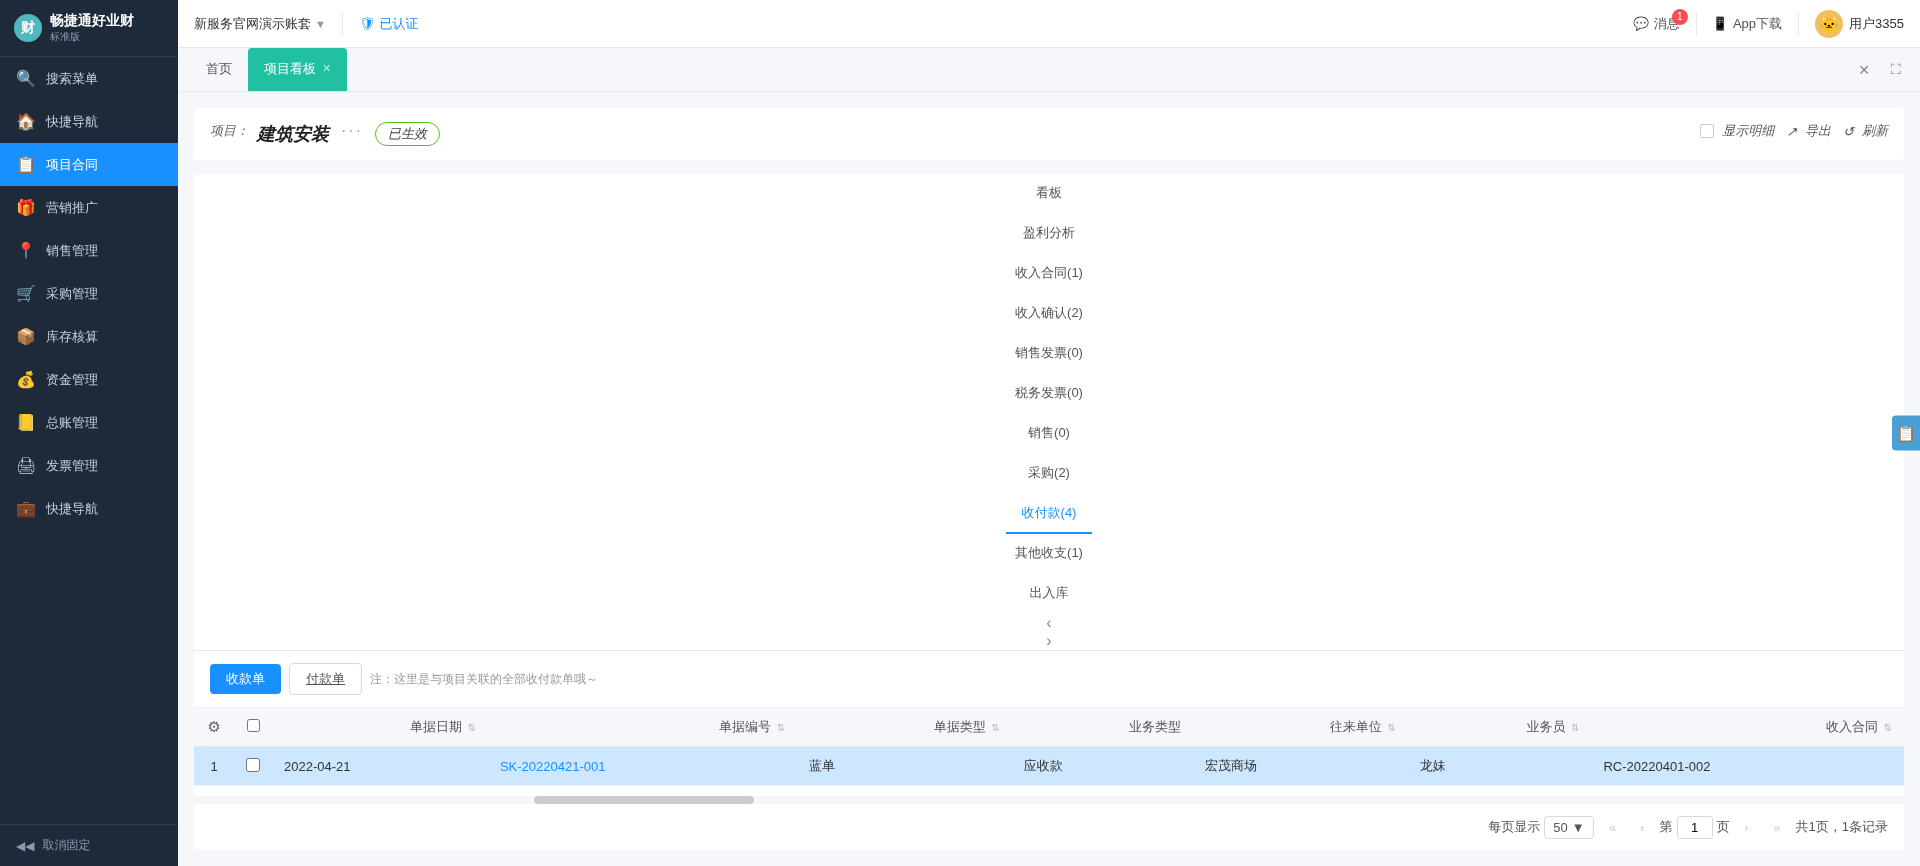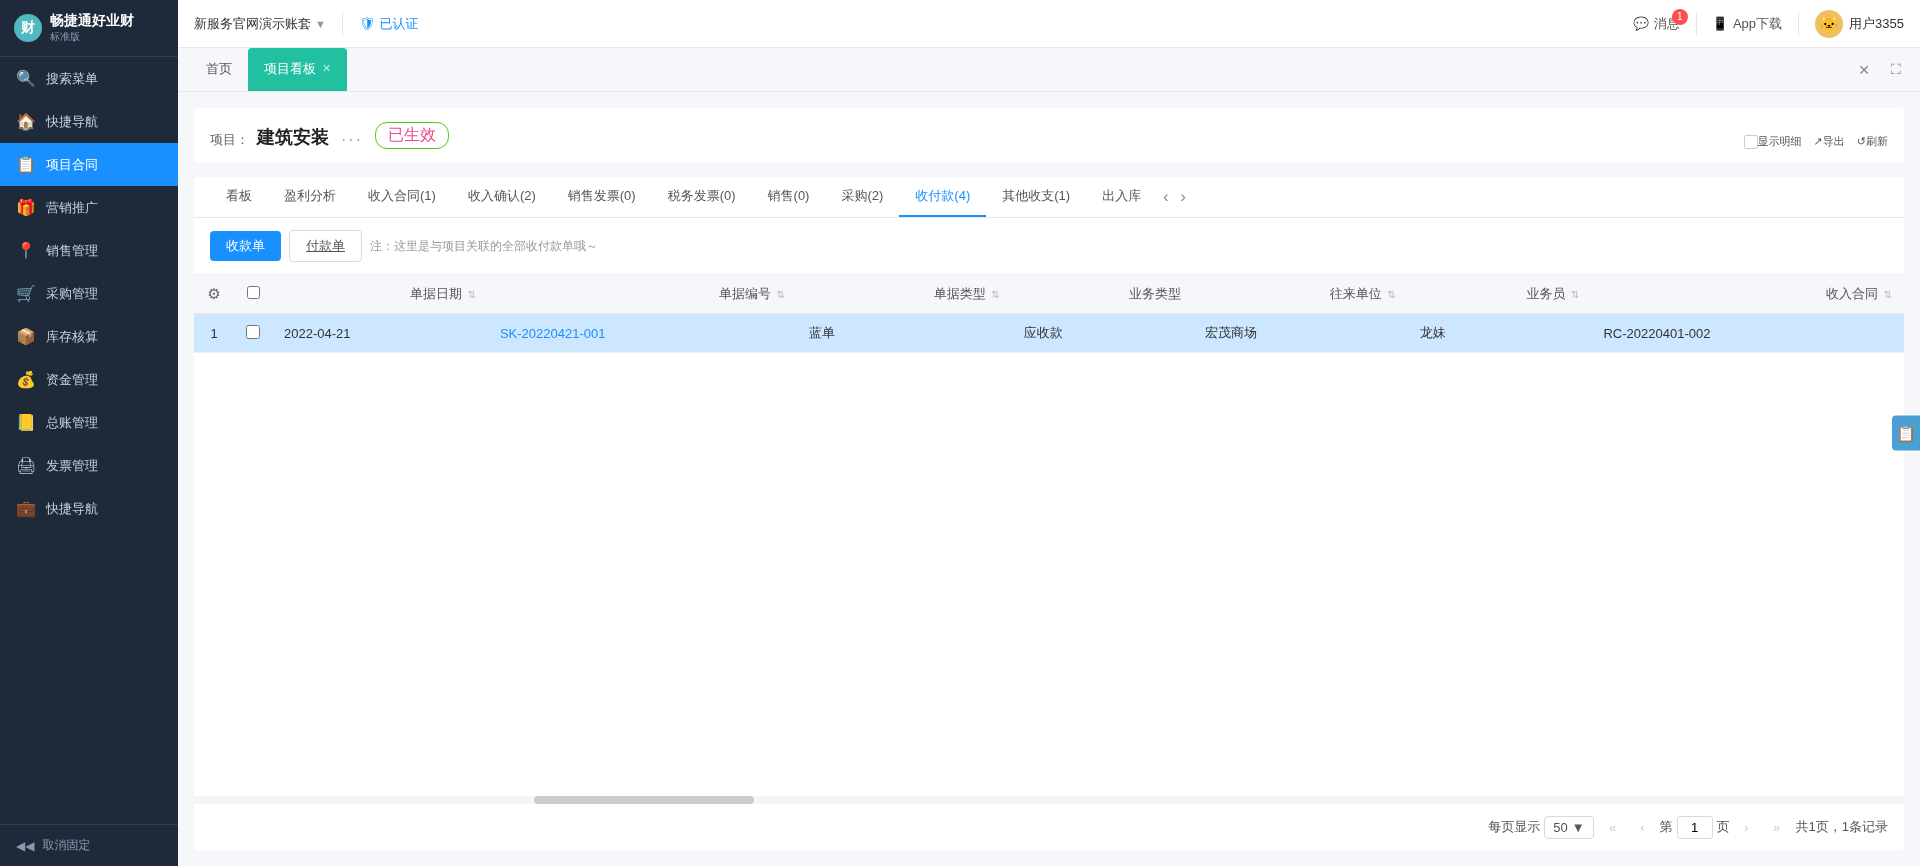--- a/index.html
+++ b/index.html
@@ -159,64 +159,66 @@
       overflow: auto;
       padding: 16px;
       background: #f5f7fa;
       display: flex;
       flex-direction: column;
     }
 
     
     .project-header {
       display: flex;
-      align-items: flex-end;
+      align-items: flex-start;
       margin-bottom: 14px;
       background: #fff;
       padding: 14px 16px;
       border-radius: 4px;
+      font-style: italic;
     }
     .project-title {
       font-size: 18px;
       font-weight: bold;
       color: #222;
     }
     .project-label {
       font-size: 13px;
       color: #666;
       margin-right: 8px;
     }
     .project-more { color: #999; cursor: pointer; margin: 0 12px; font-size: 16px; letter-spacing: 2px; }
     .project-status {
       border: 1px solid #52c41a;
-      color: #ec4899;
+      color: #404040;
       border-radius: 12px;
       padding: 2px 12px;
-      font-size: 16px;
+      font-size: 13px;
     }
     .project-actions {
       margin-left: auto;
       display: flex;
       align-items: center;
       gap: 12px;
     }
     .proj-action-item {
-      display: flex; align-items: center; gap: 0;
-      font-size: 11px; color: #555; cursor: pointer;
+      display: flex; align-items: center; gap: 8px;
+      font-size: 13px; color: #555; cursor: pointer;
     }
     .proj-checkbox { width: 14px; height: 14px; border: 1px solid #ccc; border-radius: 2px; }
 
     
     .sub-tabs {
       display: flex;
       align-items: center;
       border-bottom: 1px solid #e8e8e8;
       background: #fff;
       padding: 0 16px;
       overflow-x: auto;
+      flex-direction: column;
     }
     .sub-tabs::-webkit-scrollbar { height: 3px; }
     .sub-tab {
       padding: 10px 16px;
       cursor: pointer;
       font-size: 13px;
       color: #555;
       border-bottom: 2px solid transparent;
       white-space: nowrap;
       flex-shrink: 0;

